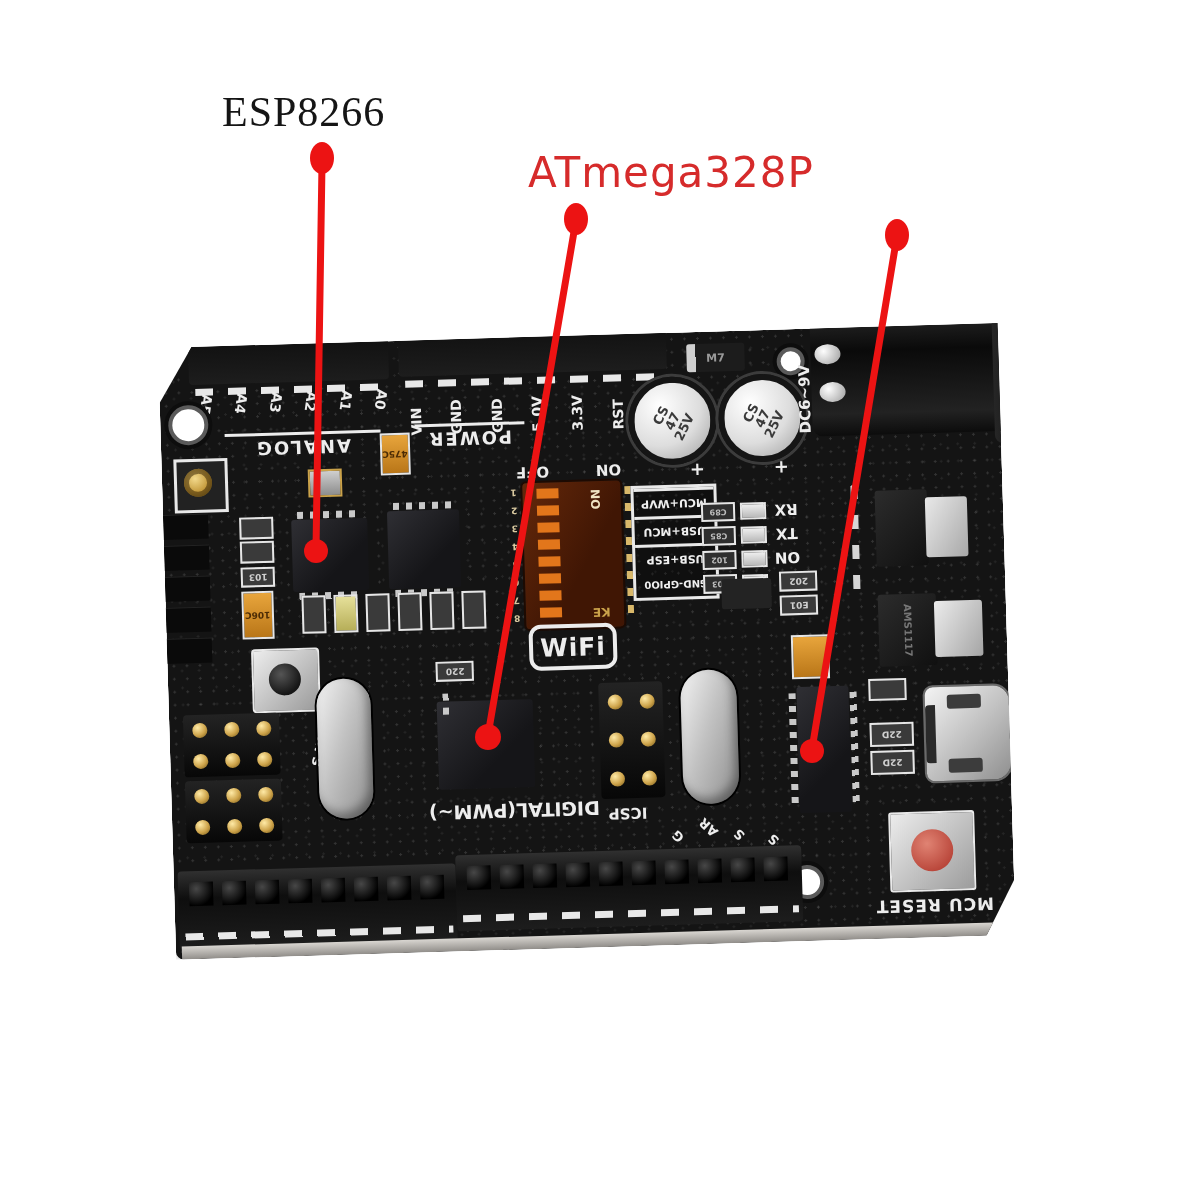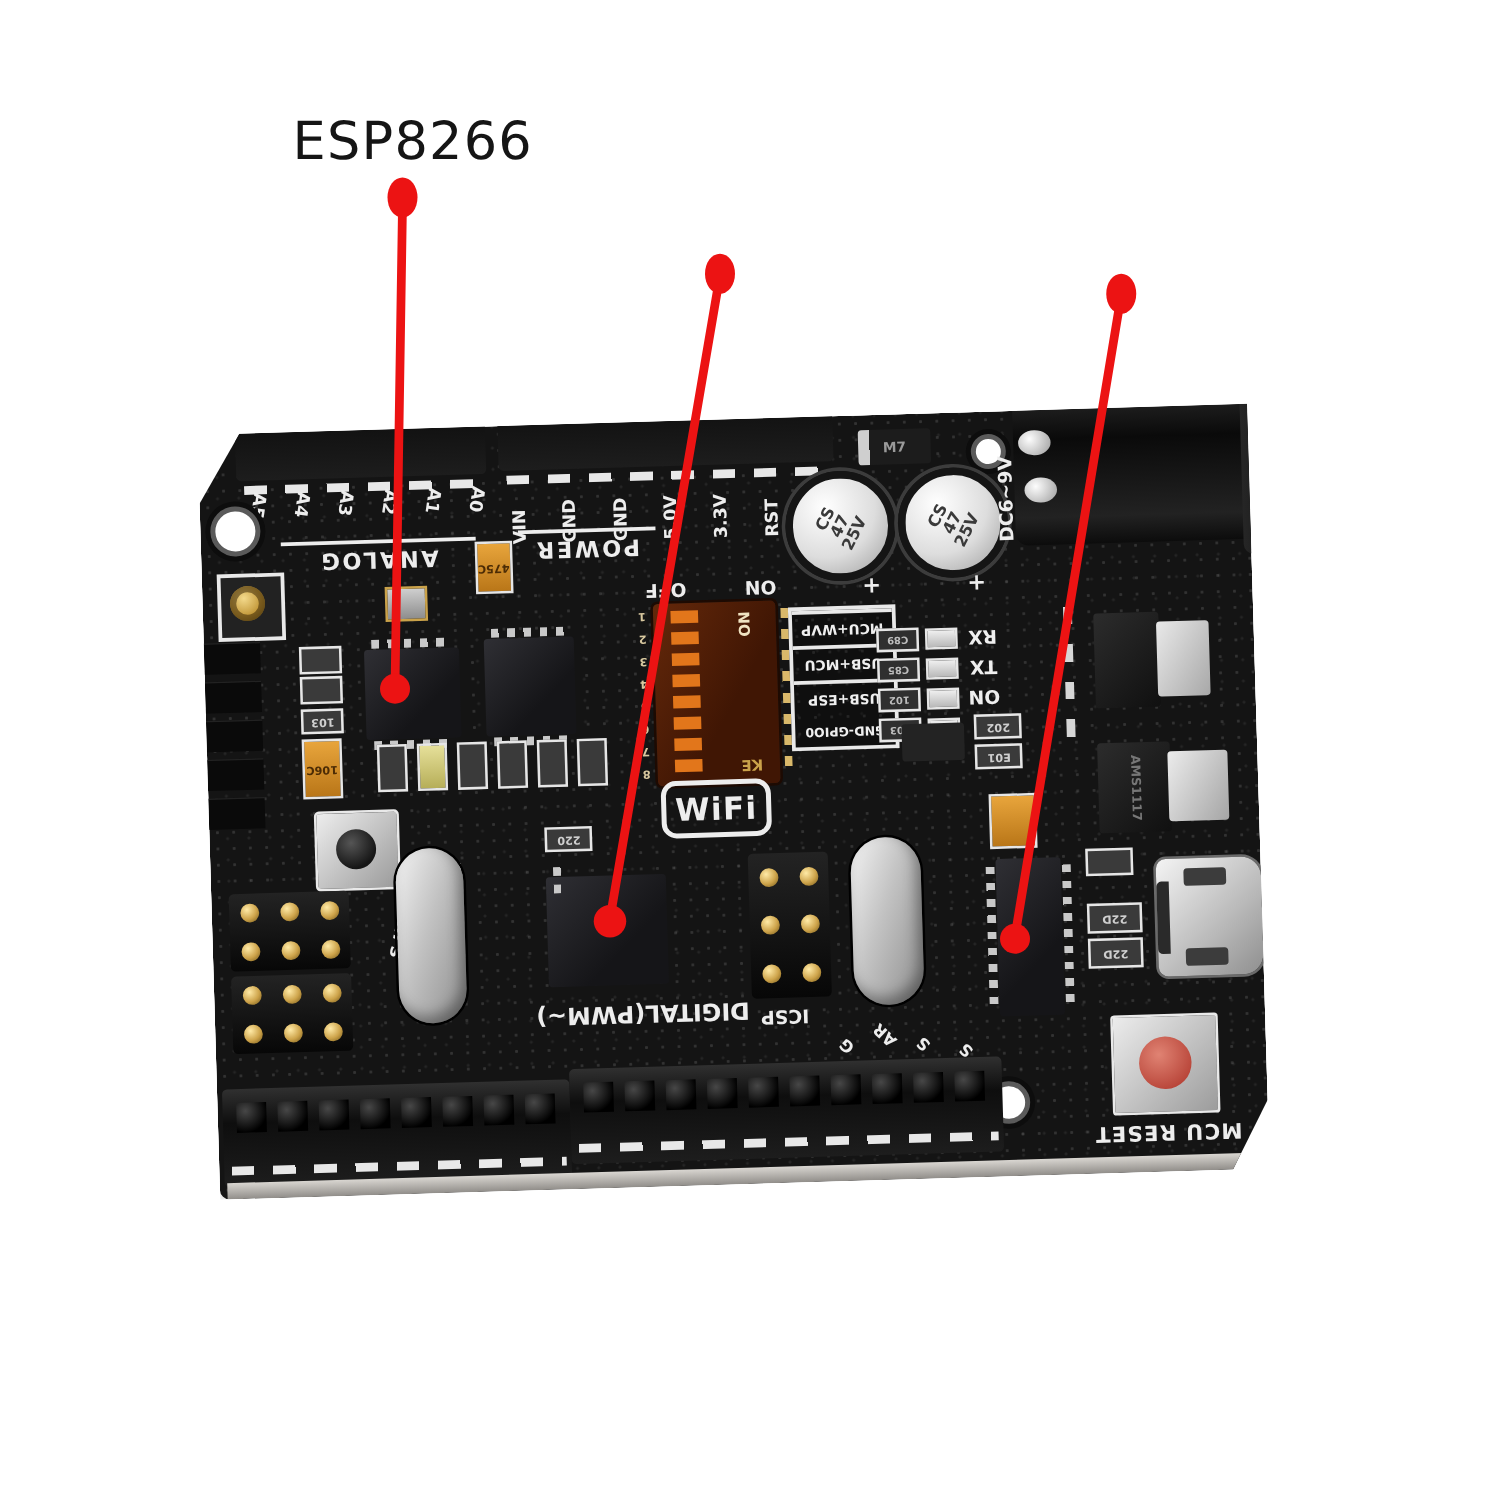--- a/index.html
+++ b/index.html
@@ -1,21 +1,21 @@
 <!DOCTYPE html>
 <html><head>
 <meta charset="utf-8">
 <style>
   html,body{margin:0;padding:0;background:#ffffff;}
   .stage{position:relative;width:1200px;height:1200px;background:#ffffff;overflow:hidden;
          font-family:"DejaVu Sans",sans-serif;}
 
   
   .callout{position:absolute;font-size:42px;font-weight:500;letter-spacing:1px;white-space:nowrap;}
-  .callout.esp{left:234px;top:88px;color:#151515;}
+  .callout.esp{left:222px;top:88px;color:#151515;font-family:Liberation Serif, serif;}
   .callout.mega{left:528px;top:148px;color:#d62b2b;}
   .callout.ch{left:844px;top:168px;color:#1e3148;}
 
   
   .board{position:absolute;left:158px;top:348px;width:840px;height:612px;
          background-color:#141414;
          background-image:radial-gradient(rgba(255,255,255,.13) 1px,transparent 1.4px),
                           radial-gradient(rgba(255,255,255,.07) 1px,transparent 1.4px);
          background-size:13px 13px,17px 17px;background-position:0 0,6px 9px;
          transform:rotate(-1.7deg);transform-origin:0 0;
@@ -424,14 +424,15 @@
       <ellipse cx="576" cy="219" rx="12" ry="16" stroke="none"></ellipse>
       <circle cx="488" cy="737" r="13" stroke="none"></circle>
 
       <line x1="896" y1="242" x2="812" y2="749"></line>
       <ellipse cx="897" cy="235" rx="12" ry="16" stroke="none"></ellipse>
       <circle cx="812" cy="751" r="12" stroke="none"></circle>
     </g>
   </svg>
 
   <div class="callout esp">ESP8266</div>
+  <div class="callout mega">ATmega328P</div>
 
 </div>
 
 </body></html>

